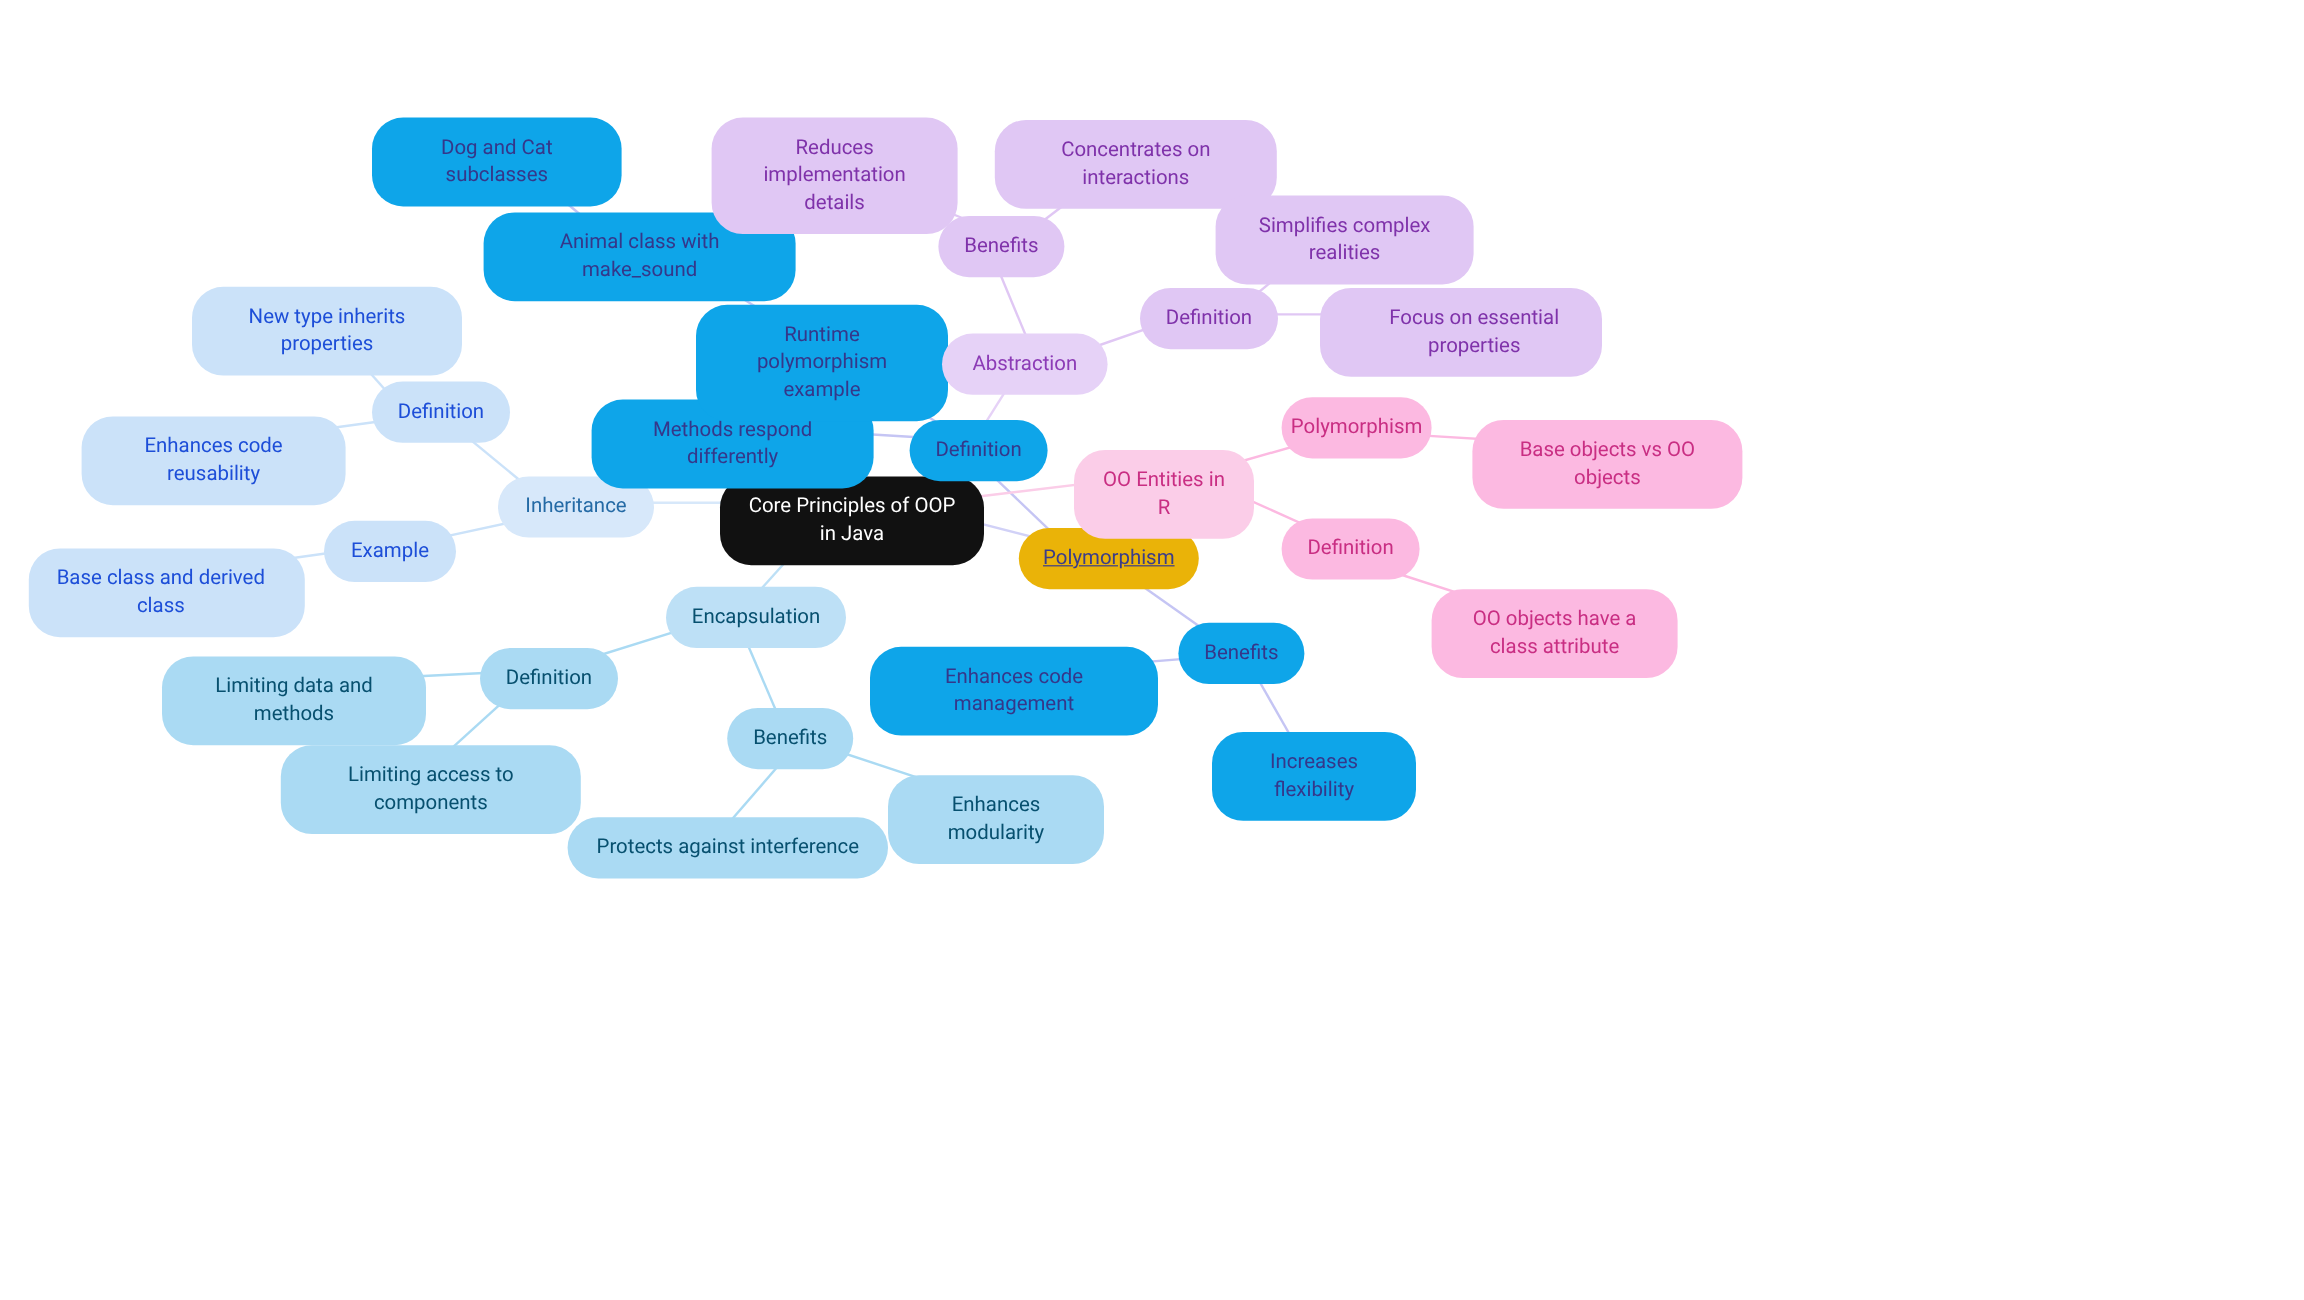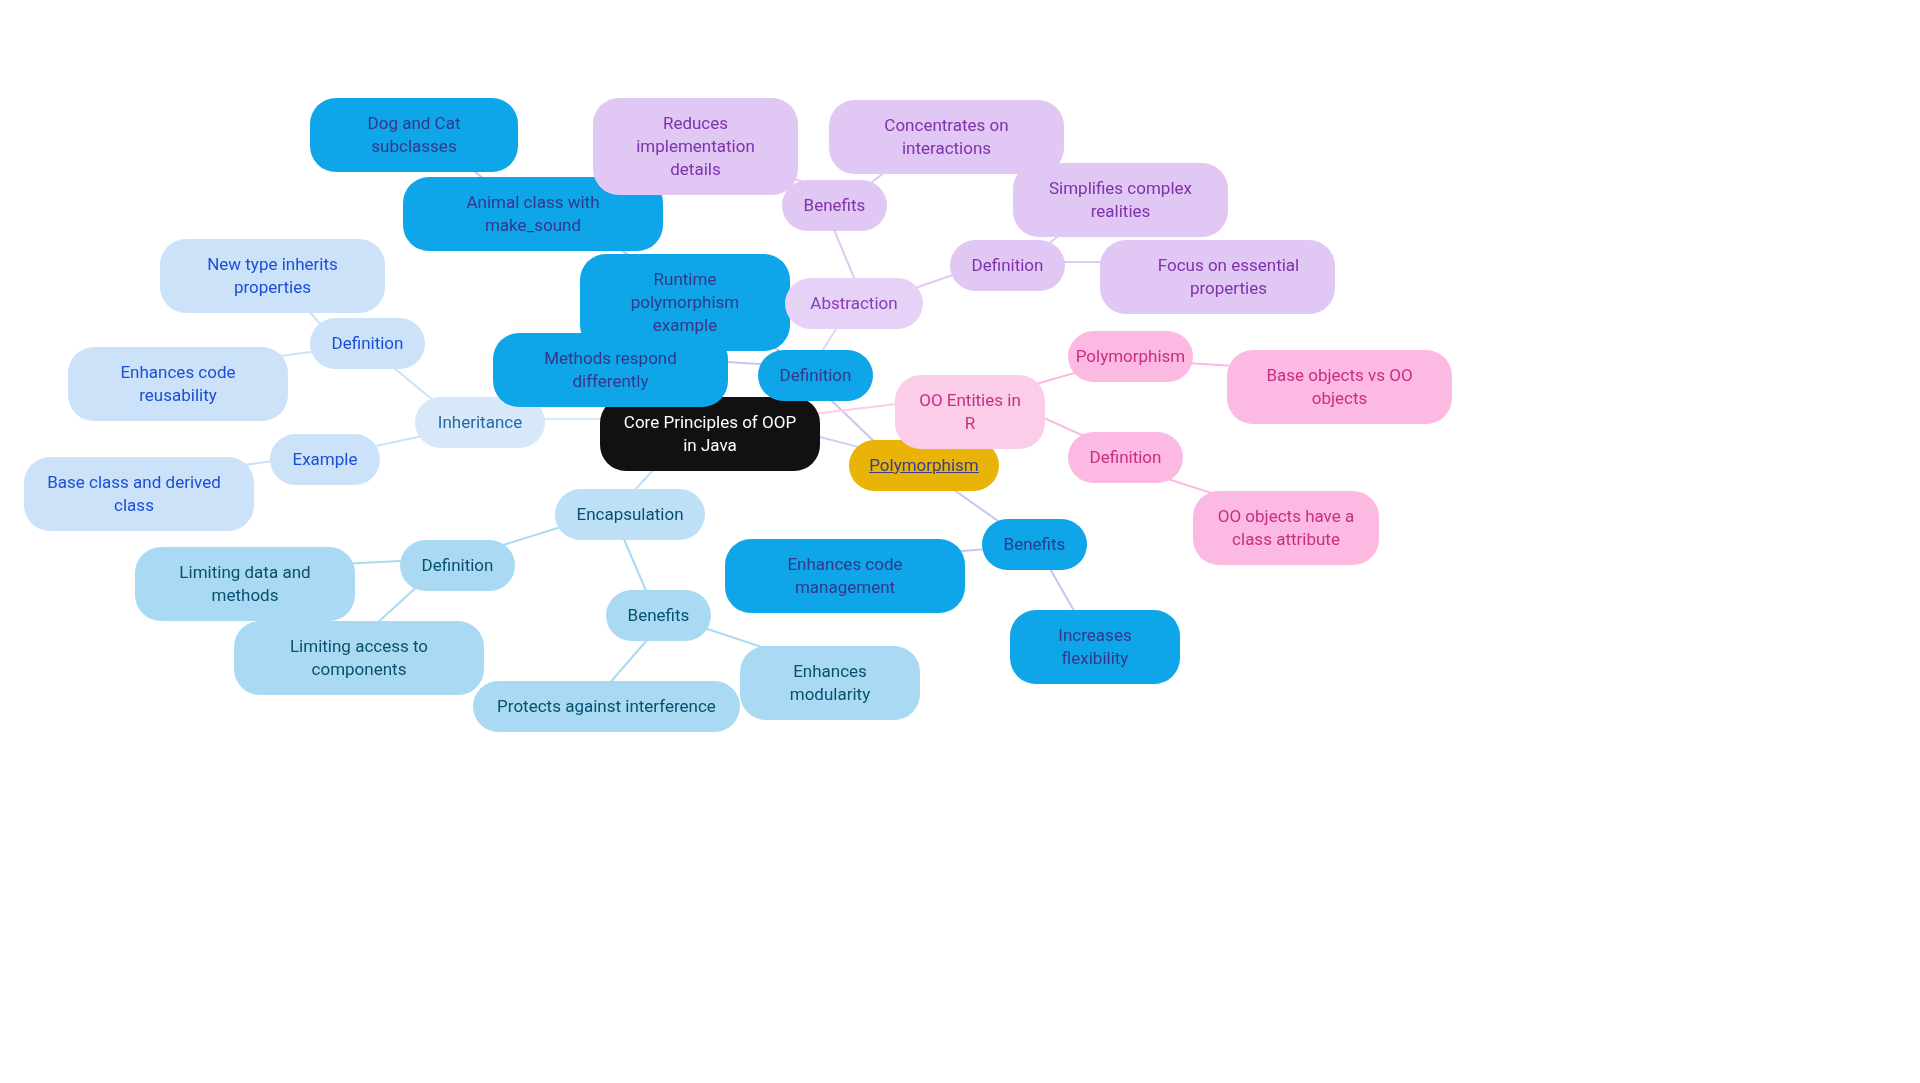--- a/index.html
+++ b/index.html
@@ -128,13 +128,13 @@
 <div class="node abstraction-2" style="left:593px; top:98px; width:205px;">Reduces implementation details</div>
 <div class="node abstraction-2" style="left:829px; top:100px; width:235px;">Concentrates on interactions</div>
 <div class="node abstraction-2" style="left:950px; top:240px; width:115px;">Definition</div>
 <div class="node abstraction-2" style="left:1100px; top:240px; width:235px;padding-left:44px;">Focus on essential properties</div>
 <div class="node abstraction-2" style="left:1013px; top:163px; width:215px;">Simplifies complex realities</div>
 
 <div class="node entities-1" style="left:895px; top:375px; width:150px;">OO Entities in R</div>
 <div class="node entities-2" style="left:1068px; top:331px; width:125px;">Polymorphism</div>
 <div class="node entities-2" style="left:1227px; top:350px; width:225px;">Base objects vs OO objects</div>
 <div class="node entities-2" style="left:1068px; top:432px; width:115px;">Definition</div>
-<div class="node entities-2" style="left:1193px; top:491px; width:186px;">OO objects have a class attribute</div>
+<div class="node entities-2" style="left:1193px; top:491px; width:205px;">OO objects have a class attribute</div>
 
 </body></html>

